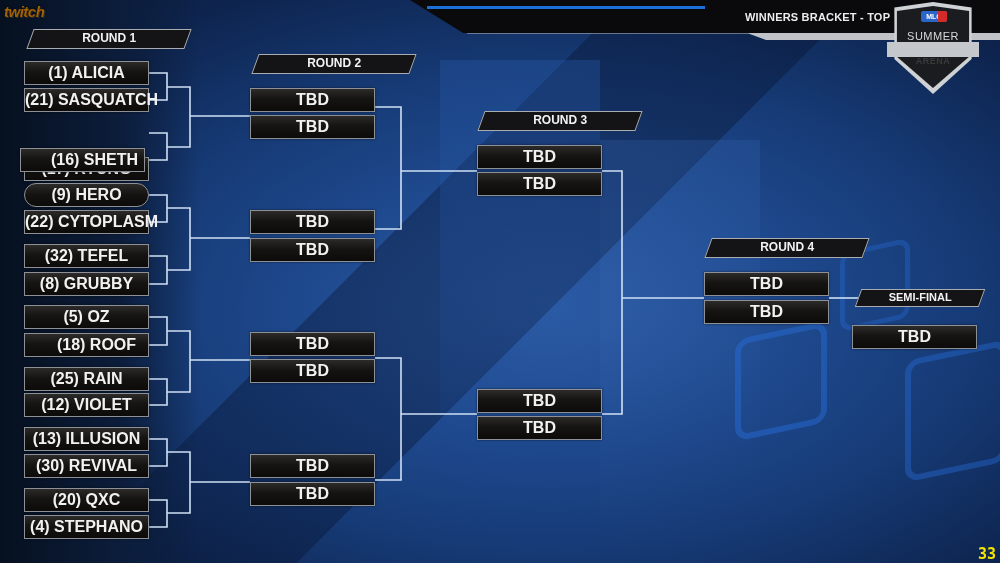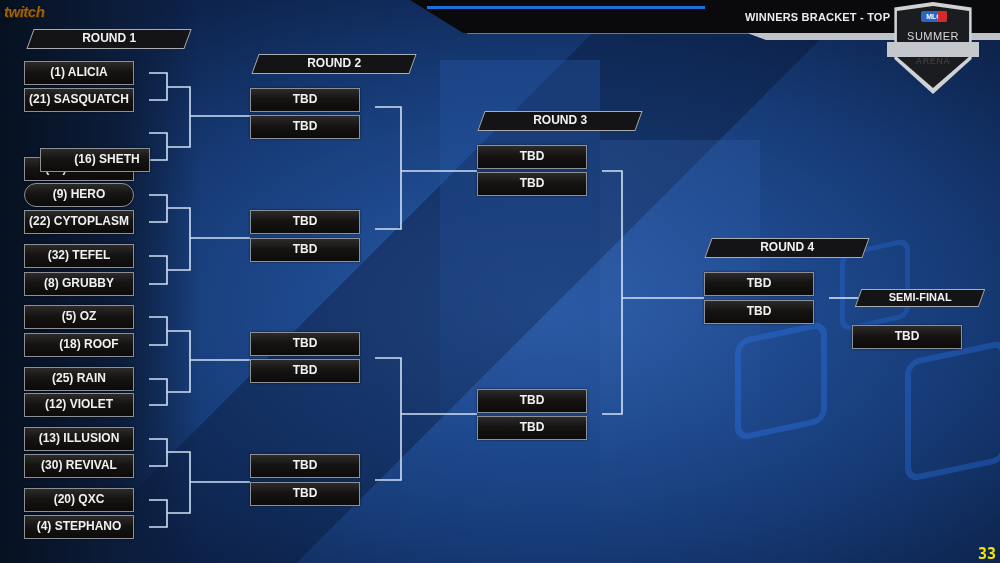--- a/index.html
+++ b/index.html
@@ -46,23 +46,23 @@
     font-weight:bold; color:#3a3a3a; letter-spacing:0.5px; }
 
   .twitch { position:absolute; left:4px; top:3px; font-size:15px; font-weight:bold; color:#a16207;
     letter-spacing:-0.5px; text-shadow:0 0 2px #000, 1px 1px 0 #333; font-style:italic; }
 
   .round-label { position:absolute; height:20px; background:#141416;
     border:1.5px solid #a9adb2; transform:skewX(-20deg); box-sizing:border-box; }
   .round-label span { display:block; transform:skewX(20deg); text-align:center; color:#f2f2f2;
     font-weight:bold; font-size:12px; line-height:17px; }
 
-  .slot { position:absolute; width:110px; height:24px; box-sizing:border-box;
+  .slot { position:absolute; width:125px; height:24px; box-sizing:border-box;
     border:1.5px solid #8d9196; background:linear-gradient(180deg,#2c2b29 0%,#151412 45%,#0c0b0a 100%);
-    color:#f1f1f1; font-weight:bold; font-size:12px; text-align:center; line-height:21px;
+    color:#f1f1f1; font-weight:bold; font-size:16px; text-align:center; line-height:21px;
     box-shadow:0 0 2px rgba(0,0,0,0.6); white-space:nowrap; }
 
   svg.lines { position:absolute; left:0; top:0; width:1000px; height:563px; }
   .frame { position:absolute; left:978px; top:545px; font-family:"DejaVu Sans Mono", monospace;
     font-size:15px; font-weight:bold; color:#f5e400; }
 </style>
 </head>
 <body>
 
 <div class="bg"></div>
@@ -136,21 +136,21 @@
 <div class="round-label" style="left:708px; top:238px; width:158px;">
     <span>ROUND 4</span>
   </div>
 <div class="round-label" style="left:858px; top:289px; width:124px; height:18px;">
     <span style="font-size:11px; line-height:15px;">SEMI-FINAL</span>
   </div>
 
 <div class="slot" style="left:24px; top:61px;">(1) ALICIA</div>
 <div class="slot" style="left:24px; top:88px;">(21) SASQUATCH</div>
 <div class="slot" style="left:24px; top:121px;margin-top:36px;">(17) RYUNG</div>
-<div class="slot" style="left:40px; top:148px;padding-left:24px;">(16) SHETH</div>
+<div class="slot" style="left:20px; top:148px;padding-left:24px;">(16) SHETH</div>
 <div class="slot" style="left:24px; top:183px;border-radius:12px;">(9) HERO</div>
 <div class="slot" style="left:24px; top:210px;">(22) CYTOPLASM</div>
 <div class="slot" style="left:24px; top:244px;">(32) TEFEL</div>
 <div class="slot" style="left:24px; top:272px;">(8) GRUBBY</div>
 <div class="slot" style="left:24px; top:305px;">(5) OZ</div>
 <div class="slot" style="left:24px; top:333px;padding-left:20px;">(18) ROOF</div>
 <div class="slot" style="left:24px; top:367px;">(25) RAIN</div>
 <div class="slot" style="left:24px; top:393px;">(12) VIOLET</div>
 <div class="slot" style="left:24px; top:427px;">(13) ILLUSION</div>
 <div class="slot" style="left:24px; top:454px;">(30) REVIVAL</div>

